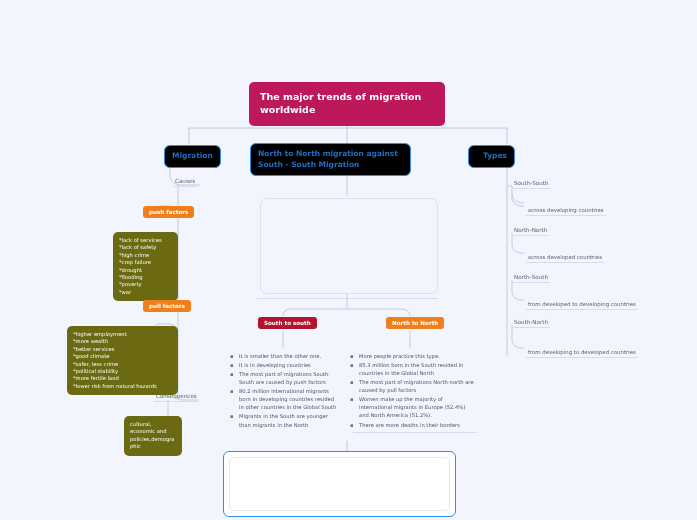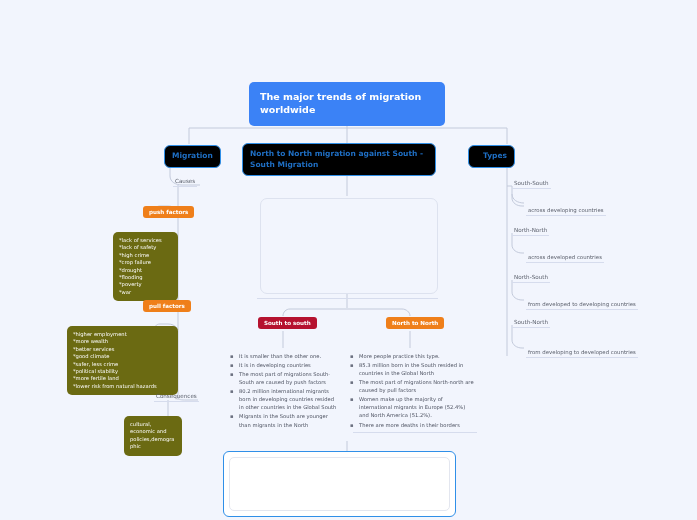--- a/index.html
+++ b/index.html
@@ -24,21 +24,21 @@
     width: 697px; height: 520px;
     pointer-events: none;
   }
   .node {
     position: absolute;
     box-sizing: border-box;
   }
 
   
   .root {
-    background: #3b82f6;
+    background: #be185d;
     border-radius: 5px;
     color: #ffffff;
     font-size: 9.5px;
     font-weight: bold;
     line-height: 1.35;
     padding: 9px 11px;
   }
 
   
   .blue-node {
@@ -184,21 +184,21 @@
   <div class="rule" style="left:257px; top:298px; width:181px;"></div>
 
   <div class="node root" style="left:249px; top:82px; width:196px;">
     <span>The major trends of migration worldwide</span>
   </div>
 
   <div class="node blue-node" style="left:164px; top:145px;">
     <span>Migration</span>
   </div>
 
-  <div class="node blue-node" style="left:242px; top:143px; width:194px;">
+  <div class="node blue-node" style="left:250px; top:143px; width:161px;">
     <span>North to North migration against South - South Migration</span>
   </div>
 
   <div class="node blue-node" style="left:468px; top:145px;padding-left:14px;">
     <span>Types</span>
   </div>
 
   <div class="node plain" style="left:173px; top:178px;">
     <span>Causes</span>
   </div>

